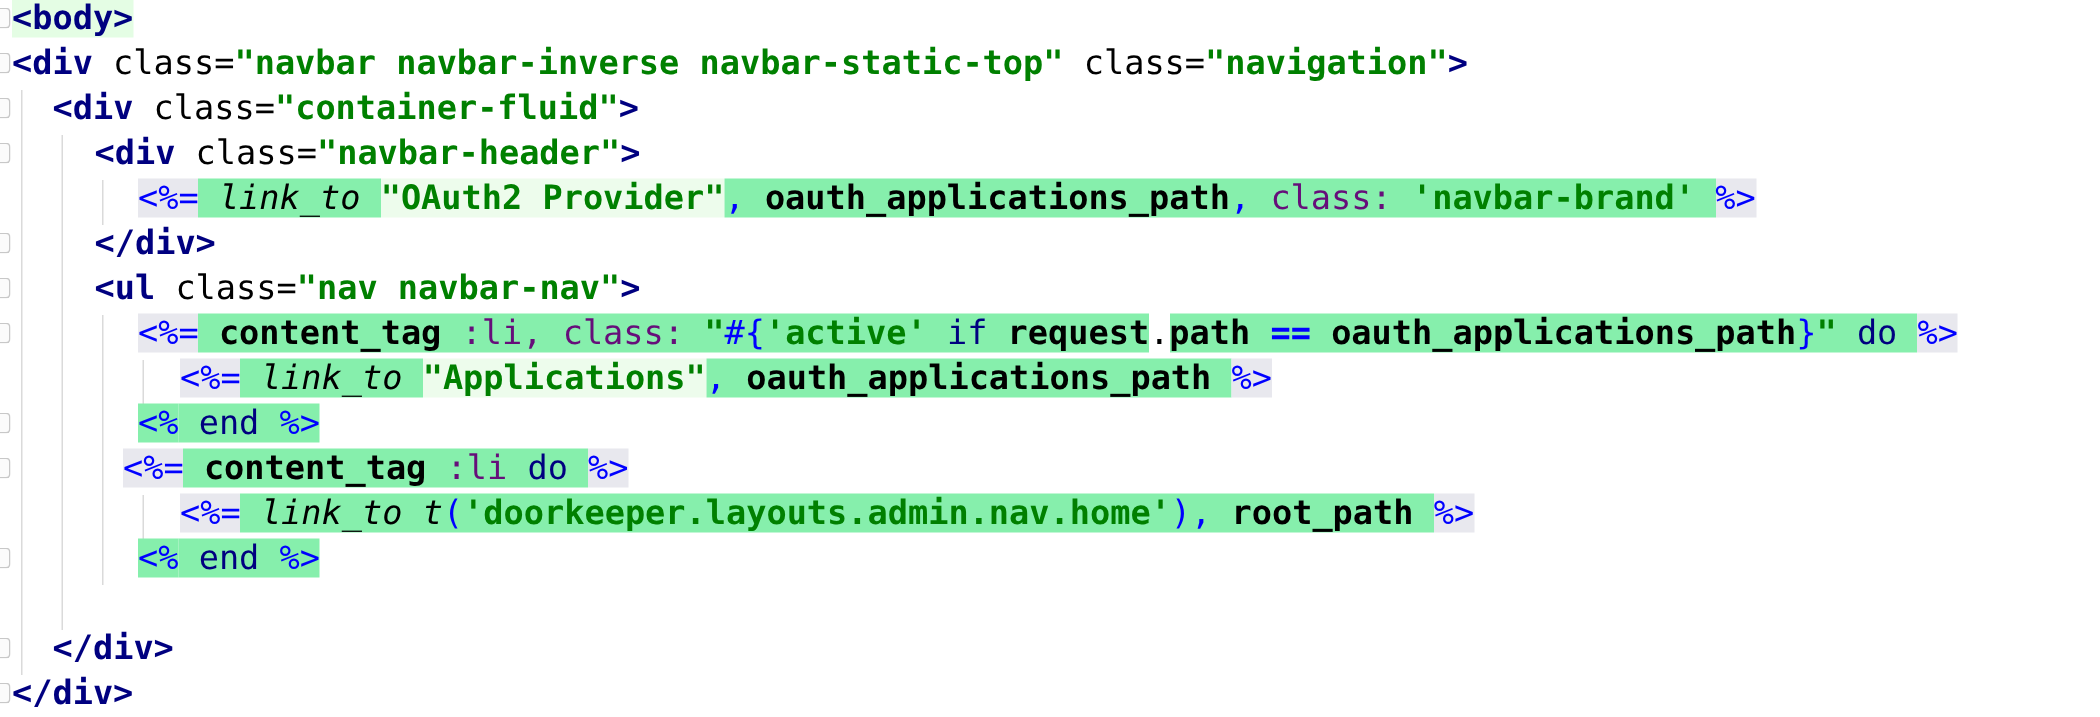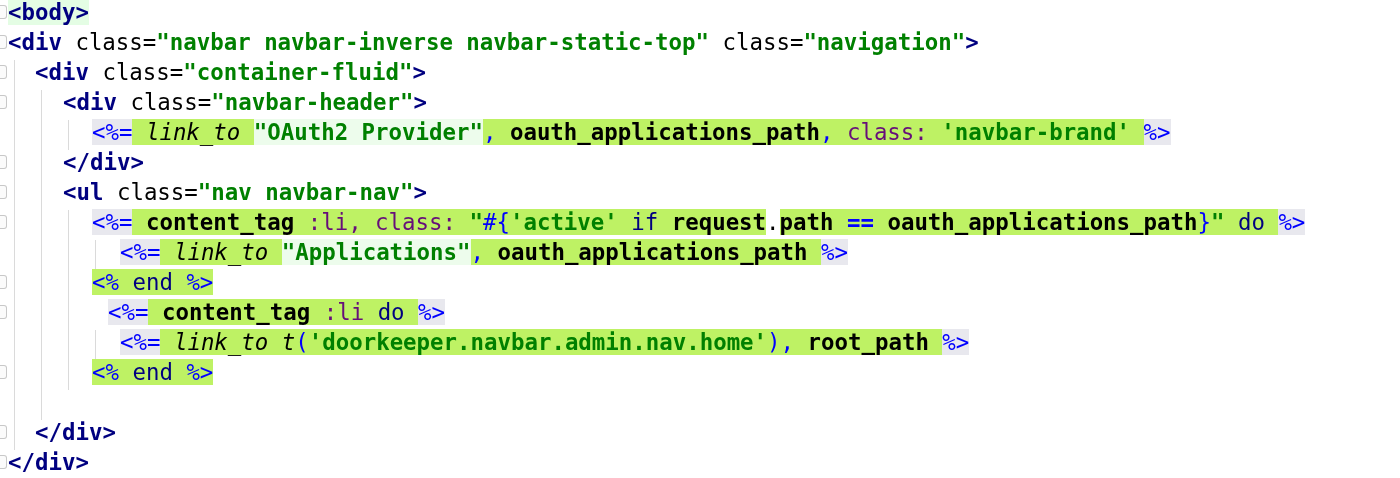--- a/index.html
+++ b/index.html
@@ -17,21 +17,21 @@
       position: absolute; left: 0; top: 8px; width: 7px; height: 14px;
       border: 1px solid #c8c8c8; border-left: none; border-radius: 0 3px 3px 0;
       box-sizing: border-box; background: #fbfbfb;
     }
     .code { position: absolute; top: 0; left: 8px; }
     .guide { position: absolute; width: 1px; background: #dadada; }
     .tag { color: #000080; font-weight: bold; }
     .attr { color: #000000; }
     .str { color: #008000; font-weight: bold; }
     .erb { color: #0000ff; background: #e8e8ee; }
-    .rubybg { background: #bef264; }
+    .rubybg { background: #86efac; }
     .kw { color: #000080; font-weight: normal; }
     .ital { font-style: italic; color: #000000; }
     .sym { color: #660e7a; font-weight: normal; }
     .id { color: #000000; font-weight: bold; }
     .rstr { color: #008000; font-weight: bold; background: #edfcec; }
     .sq { color: #008000; font-weight: bold; }
     .punc { color: #0000ff; }
     .op { color: #0000ff; font-weight: bold; }
     .bodyhl { background: #e4fde4; }
     .interp { color: #0000ff; }
@@ -91,25 +91,25 @@
     <span class="code" style="left:120px;"><span class="erb">&lt;%=</span><span class="rubybg"><span class="ital"> link_to </span></span><span class="rstr">"Applications"</span><span class="rubybg"><span class="punc">,</span><span class="id"> oauth_applications_path</span><span> </span></span><span class="erb">%&gt;</span></span>
   </div>
 
   <div class="line" style="top:267px;">
     <span class="gutter-mark"></span>
     <span class="code" style="left:92px;"><span class="erb rubybg">&lt;%</span><span class="rubybg kw"> end </span><span class="erb rubybg">%&gt;</span></span>
   </div>
 
   <div class="line" style="top:297px;">
     <span class="gutter-mark"></span>
-    <span class="code" style="left:108px;"><span class="erb">&lt;%=</span><span class="rubybg"><span class="id"> content_tag </span><span class="sym">:li</span><span class="kw"> do </span></span><span class="erb">%&gt;</span></span>
+    <span class="code" style="left:82px;"><span class="erb">&lt;%=</span><span class="rubybg"><span class="id"> content_tag </span><span class="sym">:li</span><span class="kw"> do </span></span><span class="erb">%&gt;</span></span>
   </div>
 
   <div class="line" style="top:327px;">
-    <span class="code" style="left:120px;"><span class="erb">&lt;%=</span><span class="rubybg"><span class="ital"> link_to </span><span class="ital">t</span><span class="punc">(</span><span class="sq">'doorkeeper.navbar.admin.nav.home'</span><span class="punc">)</span><span class="punc">,</span><span class="id"> root_path</span><span> </span></span><span class="erb">%&gt;</span></span>
+    <span class="code" style="left:120px;"><span class="erb">&lt;%=</span><span class="rubybg"><span class="ital"> link_to </span><span class="ital">t</span><span class="punc">(</span><span class="sq">'doorkeeper.layouts.admin.nav.home'</span><span class="punc">)</span><span class="punc">,</span><span class="id"> root_path</span><span> </span></span><span class="erb">%&gt;</span></span>
   </div>
 
   <div class="line" style="top:357px;">
     <span class="gutter-mark"></span>
     <span class="code" style="left:92px;"><span class="erb rubybg">&lt;%</span><span class="rubybg kw"> end </span><span class="erb rubybg">%&gt;</span></span>
   </div>
 
 
   <div class="line" style="top:417px;">
     <span class="gutter-mark"></span>

